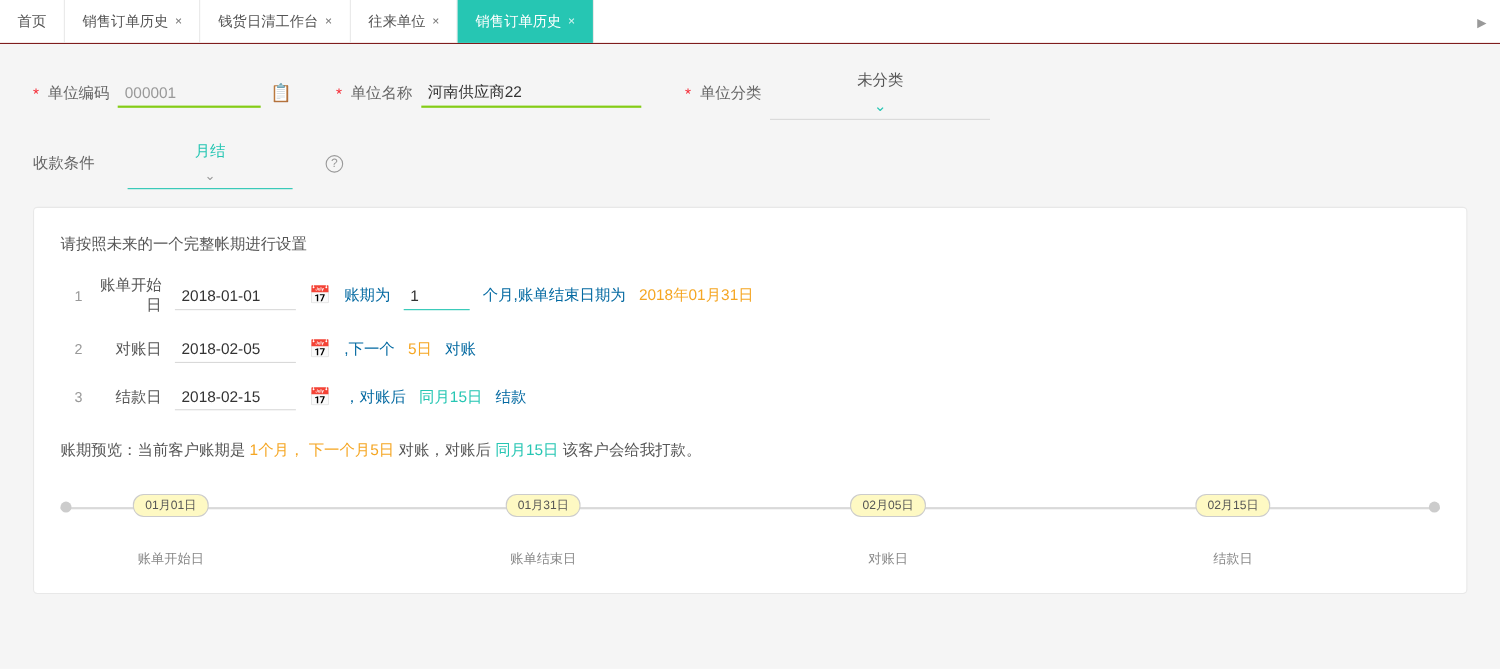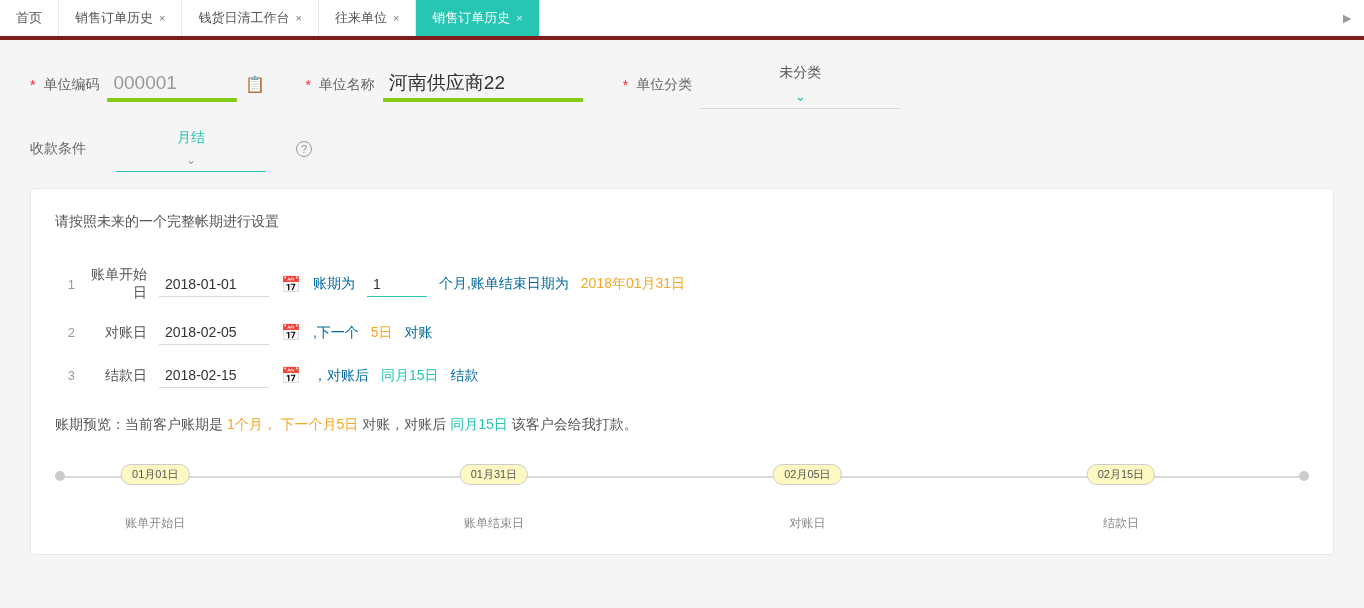--- a/index.html
+++ b/index.html
@@ -3,21 +3,21 @@
   <meta charset="utf-8">
   <style>
     * { box-sizing: border-box; margin: 0; padding: 0; }
     body { font-family: "Microsoft YaHei", "PingFang SC", sans-serif; font-size: 14px; background: #f5f5f5; color: #333; }
 
     
     .tab-bar {
       display: flex;
       align-items: stretch;
       background: #fff;
-      border-bottom: 4px solid #7f1d1d;
+      border-bottom: 1px solid #7f1d1d;
       height: 40px;
     }
     .tab {
       display: flex;
       align-items: center;
       padding: 0 16px;
       cursor: pointer;
       color: #555;
       font-size: 13px;
       border-right: 1px solid #e8e8e8;
@@ -90,23 +90,23 @@
     }
 
     
     .field-group {
       display: flex;
       align-items: center;
       gap: 8px;
     }
     .text-input {
       border: none;
-      border-bottom: 4px solid #84cc16;
+      border-bottom: 2px solid #84cc16;
       padding: 4px 6px;
-      font-size: 19px;
+      font-size: 14px;
       outline: none;
       background: transparent;
       color: #333;
       min-width: 120px;
     }
 
     .calendar-icon {
       color: #26c6b3;
       cursor: pointer;
       font-size: 16px;
@@ -144,21 +144,21 @@
     .card {
       background: #fff;
       border: 1px solid #e8e8e8;
       border-radius: 4px;
       padding: 24px 24px 20px;
       margin-top: 10px;
     }
     .card-title {
       font-size: 14px;
       color: #555;
-      margin-bottom: 35px;
+      margin-bottom: 20px;
     }
 
     
     .setting-row {
       display: flex;
       align-items: center;
       margin-bottom: 18px;
       gap: 12px;
     }
     .row-num {

